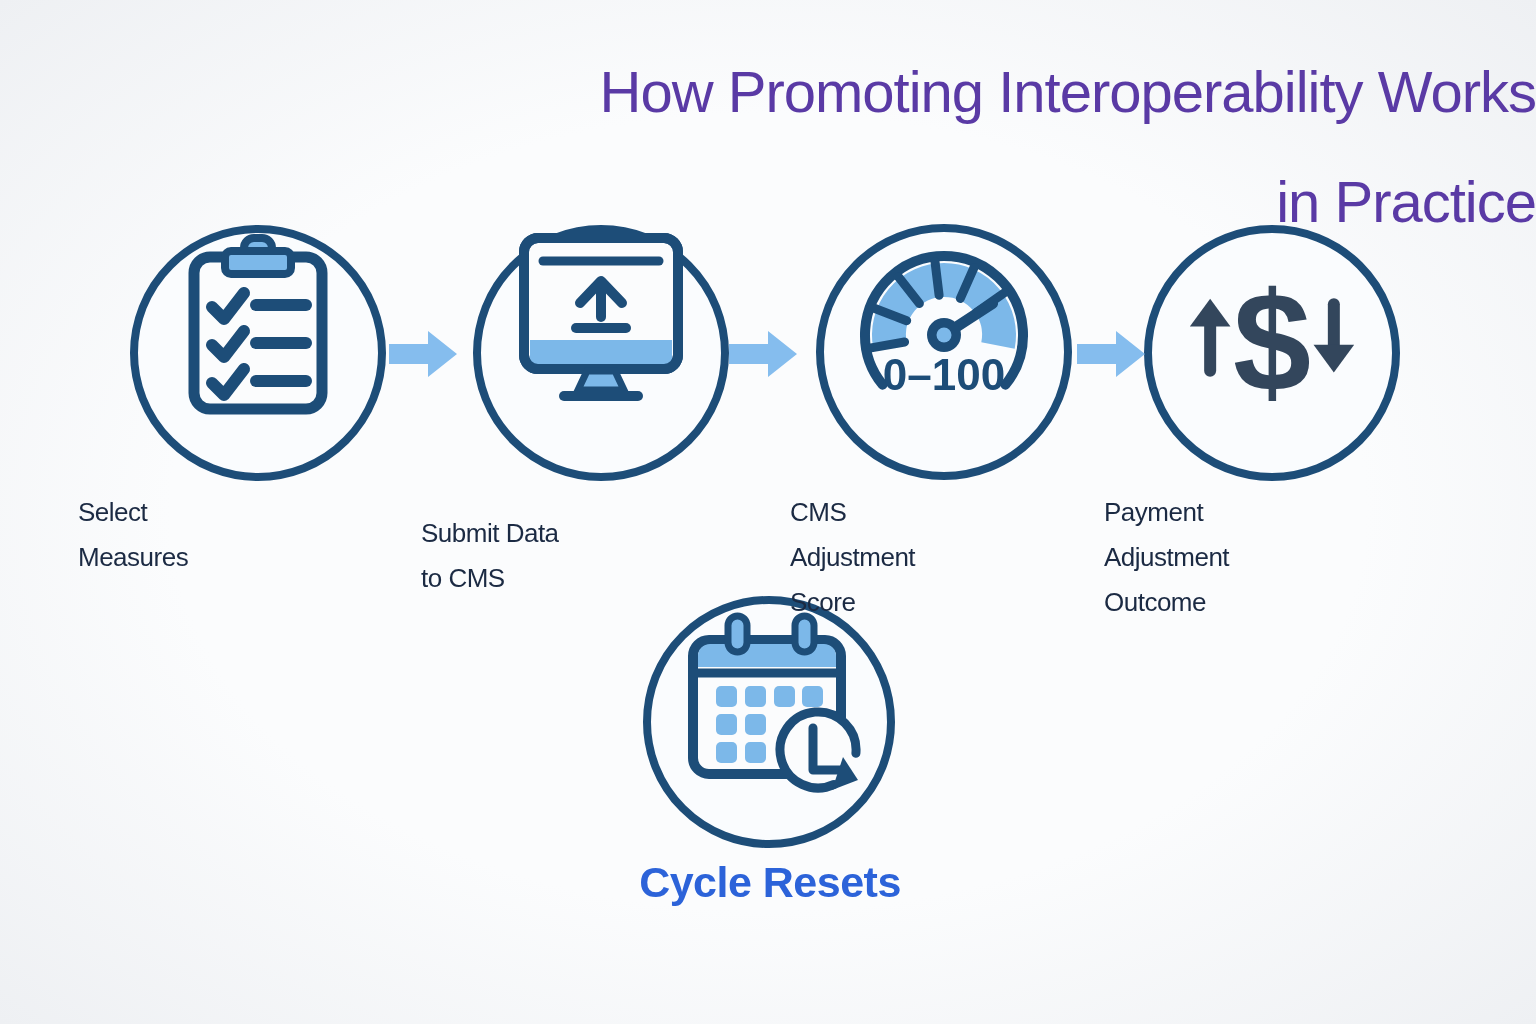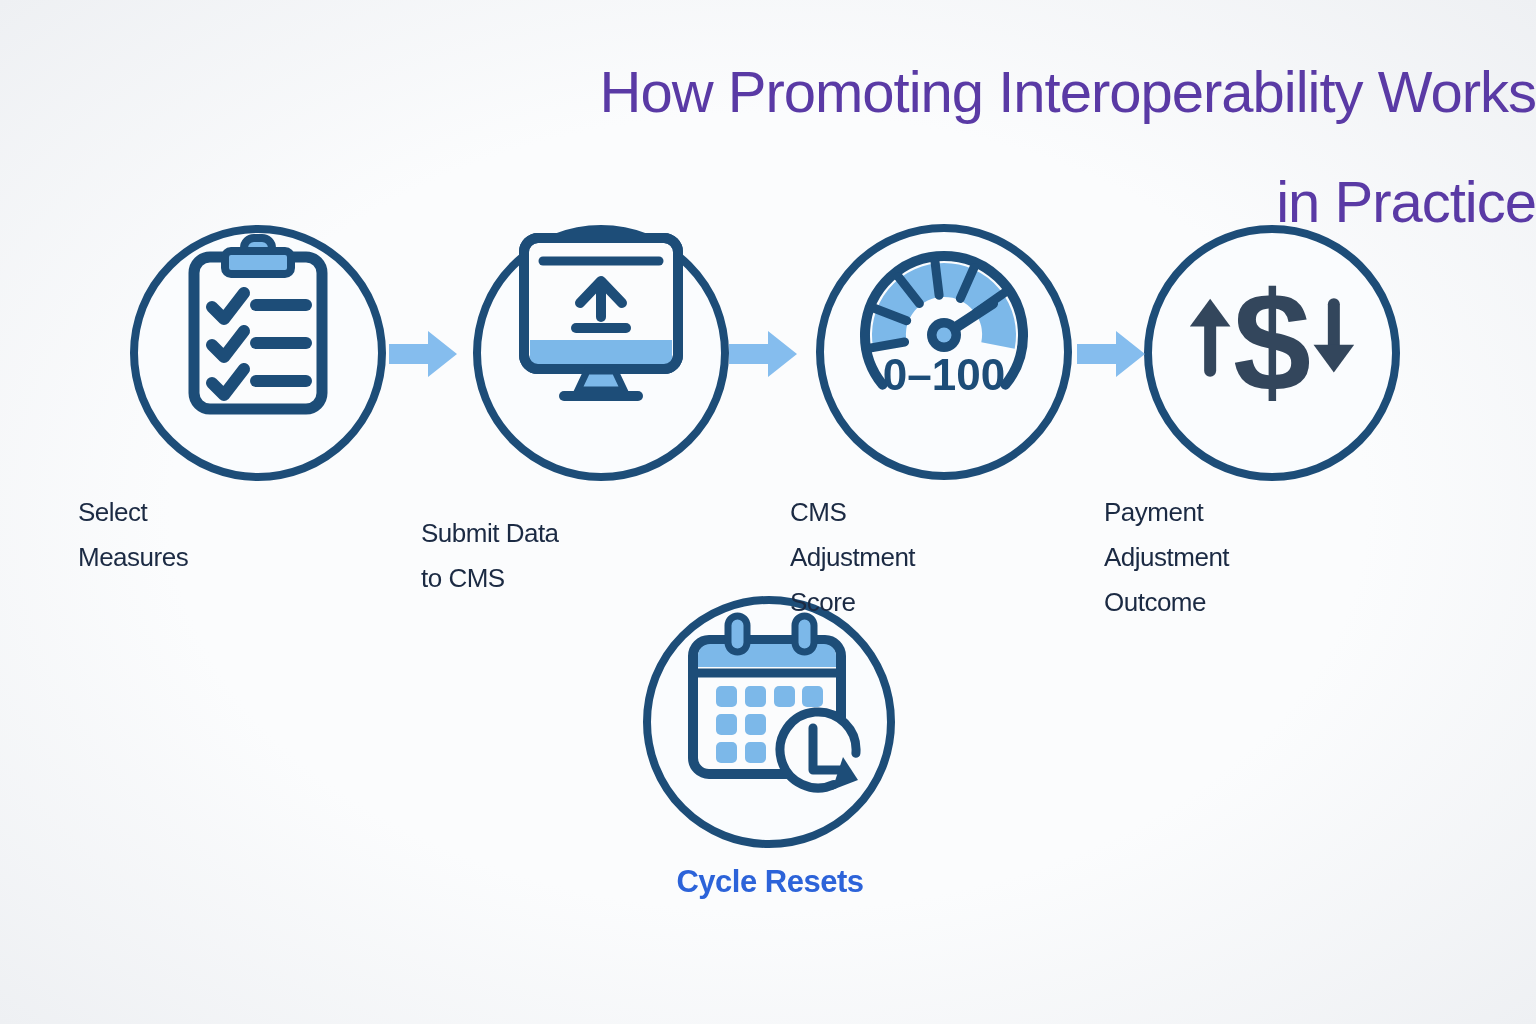--- a/index.html
+++ b/index.html
@@ -41,21 +41,21 @@
     color:#1b2a43;letter-spacing:-0.5px;
   }
   .sl1{left:78px;}
   .sl2{left:421px;margin-top:21px;}
   .sl3{left:790px;}
   .sl4{left:1104px;}
   .step-label span{display:block;}
   .cycle-label{
     position:absolute;left:568px;top:858px;width:404px;
     text-align:center;
-    font-size:31px;font-weight:700;line-height:48px;
+    font-size:43px;font-weight:700;line-height:48px;
     color:#2c63d9;letter-spacing:-0.5px;
   }
   .cycle-label span{display:block;}
   svg text{font-family:"Liberation Sans", sans-serif;}
 </style>
 </head>
 <body>
 
 <div class="canvas">
 

